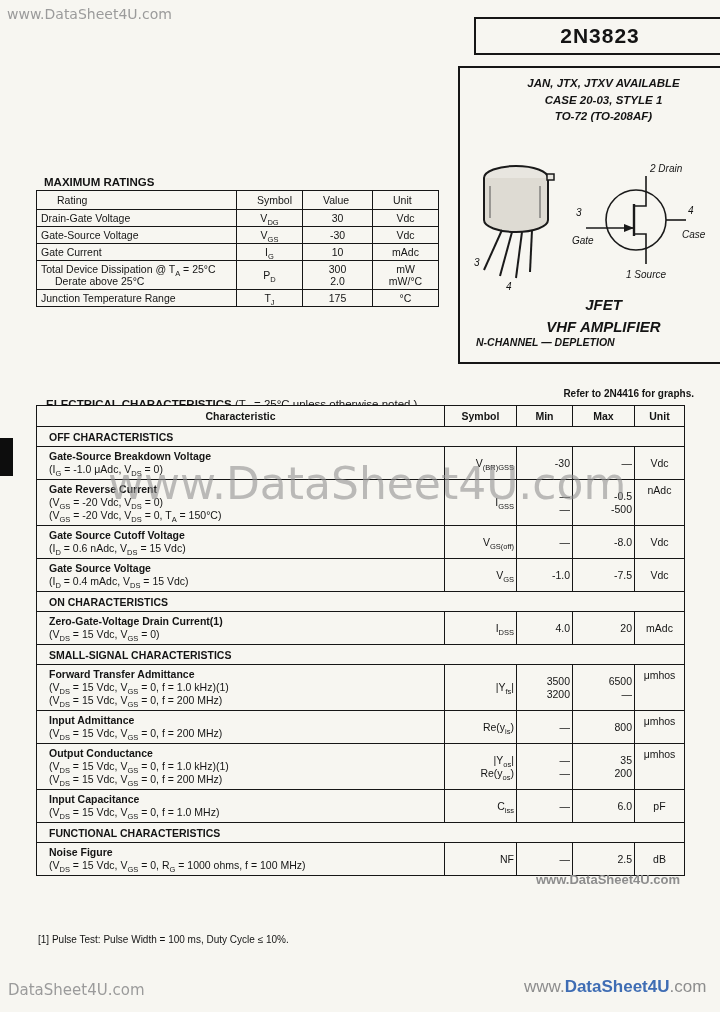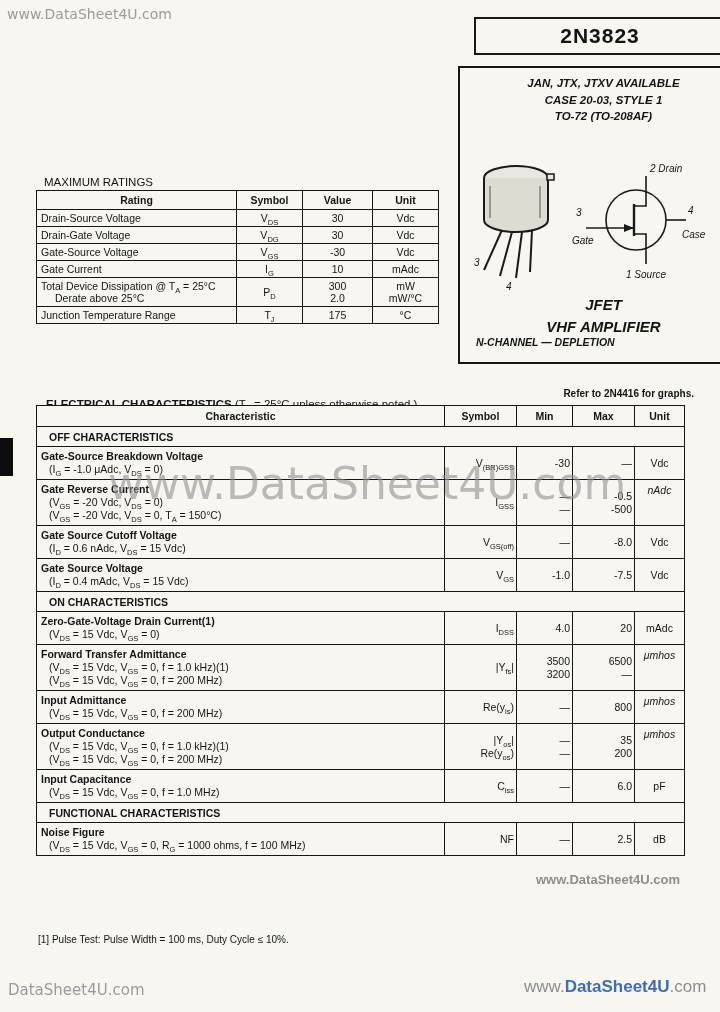--- a/index.html
+++ b/index.html
@@ -37,39 +37,39 @@
   .can-svg { position:absolute; left:8px; top:4px; }
   .sch-svg { position:absolute; left:112px; top:0; }
   .jfet-label { position:absolute; top:226px; width:100%; text-align:center; font-weight:bold; font-size:15px; line-height:1.45; }
   .channel-label { position:absolute; top:268px; left:16px; font-weight:bold; font-size:10.5px; }
   .graphs-note { position:absolute; left:458px; top:388px; width:252px; text-align:right; padding-right:16px; font-weight:bold; font-size:10px; }
 
   
   table { border-collapse:collapse; table-layout:fixed; background:#f7f6f1; }
   td, th { border:1px solid #161616; font-size:10.5px; vertical-align:middle; }
 
-  .mr-title { position:absolute; left:44px; top:176px; font-weight:normal; font-size:11.5px; }
+  .mr-title { position:absolute; left:44px; top:176px; font-weight:bold; font-size:11.5px; }
   .mr-table { position:absolute; left:36px; top:190px; width:402px; }
-  .mr-table th { font-weight:bold; text-align:center; padding:3px 12px; }
+  .mr-table th { font-weight:normal; text-align:left; padding:3px 20px; }
   .mr-table td { padding:2px 4px; }
   .mr-rating { text-align:left; }
   .mr-c { text-align:center; }
   .indent { padding-left:14px; }
 
   .ec-title { position:absolute; left:46px; top:398px; font-size:11.5px; }
   .ec-title .b { font-weight:bold; }
   .ec-table { position:absolute; left:36px; top:405px; width:648px; z-index:2; }
   .ec-table th { font-weight:bold; text-align:center; padding:4px 2px; }
   .sect td { font-weight:bold; text-align:left; padding:2px 2px 2px 12px; height:20px; }
   .cchar { text-align:left; padding:3px 4px; vertical-align:top; }
-  .nm { font-weight:bold; line-height:13px; }
+  .nm { font-weight:bold; line-height:13px;margin-left:8px; }
   .cond { line-height:13px; padding-left:8px; }
   .csym, .cmin, .cmax, .cunit { text-align:center; padding:1px 2px; }
   .csym div, .cmin div, .cmax div { line-height:13px;text-align:right; }
-  .ut { vertical-align:top; padding-top:4px;font-style:italic; }
+  .ut { vertical-align:top; padding-top:4px; }
 
   .footnote { position:absolute; left:38px; top:934px; font-size:10px; }
 </style>
 </head>
 <body>
 
 <div class="page">
 
   <div class="wm wm-top">www.DataSheet4U.com</div>
   <div class="black-tab"></div>
@@ -137,26 +137,20 @@
         <col style="width:66px">
       </colgroup>
     <tbody>
         <tr>
       <th>Rating</th>
       <th>Symbol</th>
       <th>Value</th>
       <th>Unit</th>
     </tr>
     <tr>
-      <td class="mr-rating">Drain-Source Voltage</td>
-      <td class="mr-c">V<sub>DS</sub></td>
-      <td class="mr-c">30</td>
-      <td class="mr-c">Vdc</td>
-    </tr>
-    <tr>
       <td class="mr-rating">Drain-Gate Voltage</td>
       <td class="mr-c">V<sub>DG</sub></td>
       <td class="mr-c">30</td>
       <td class="mr-c">Vdc</td>
     </tr>
     <tr>
       <td class="mr-rating">Gate-Source Voltage</td>
       <td class="mr-c">V<sub>GS</sub></td>
       <td class="mr-c">-30</td>
       <td class="mr-c">Vdc</td>
@@ -297,20 +291,23 @@
           </td>
       <td class="cmin">
             <div>4.0</div>
           </td>
       <td class="cmax">
             <div>20</div>
           </td>
       <td class="cunit">mAdc</td>
     </tr>
 
+    <tr class="sect">
+      <td colspan="5">SMALL-SIGNAL CHARACTERISTICS</td>
+    </tr>
     <tr>
       <td class="cchar">
         <div class="nm">Forward Transfer Admittance</div>
         <div class="cond">(V<sub>DS</sub> = 15 Vdc, V<sub>GS</sub> = 0, f = 1.0 kHz)(1)</div>
         <div class="cond">(V<sub>DS</sub> = 15 Vdc, V<sub>GS</sub> = 0, f = 200 MHz)</div>
       </td>
       <td class="csym">
             <div>|Y<sub>fs</sub>|</div>
           </td>
       <td class="cmin">

